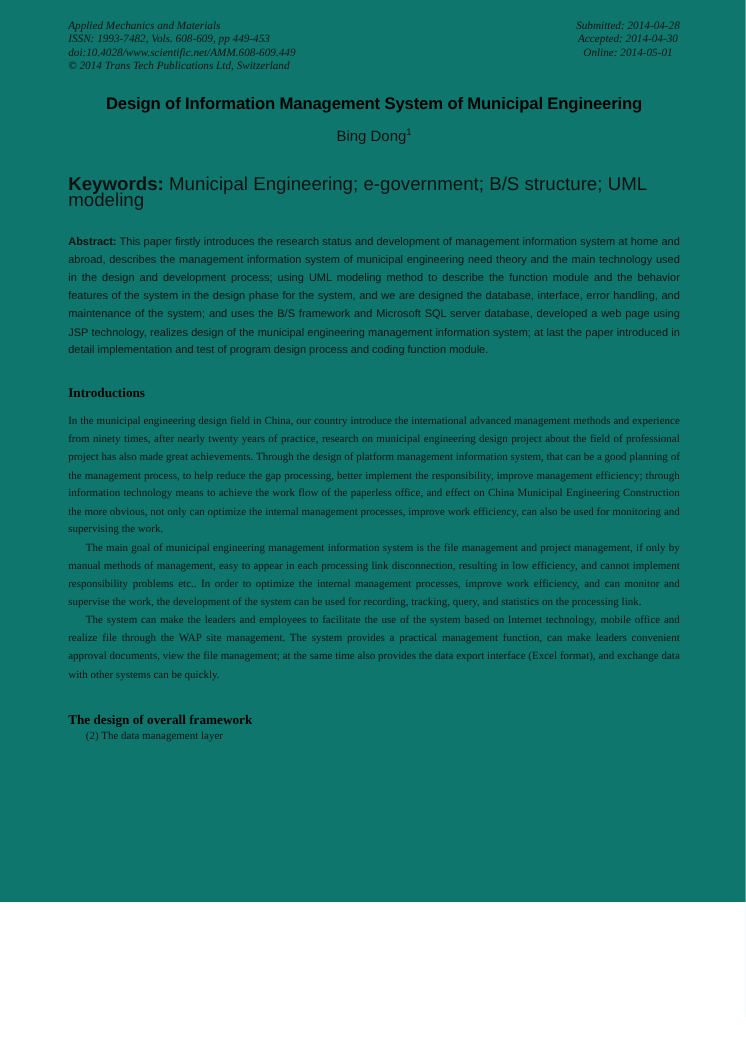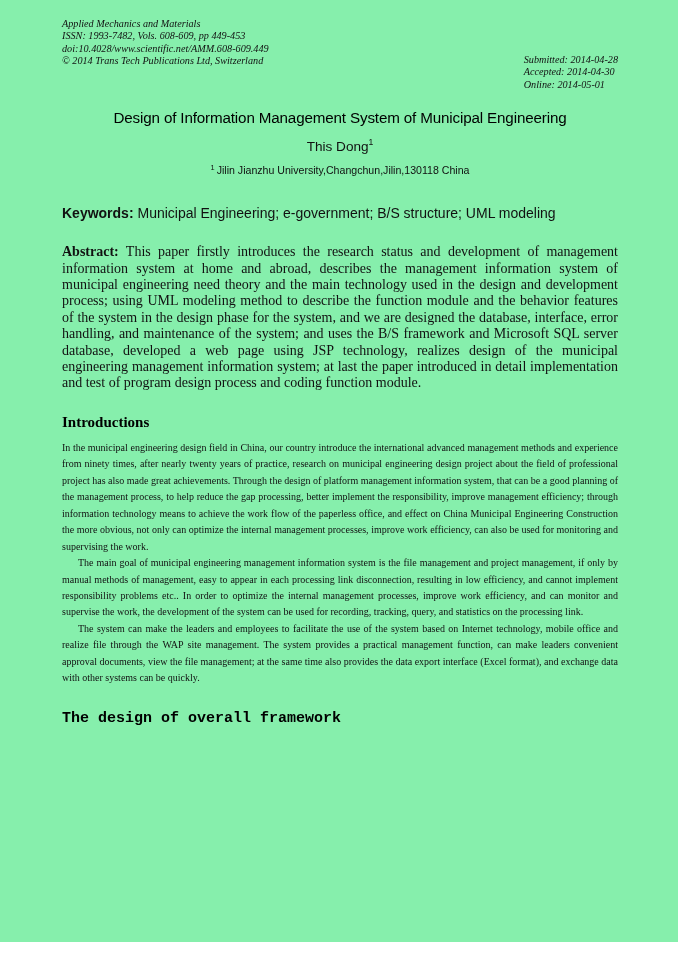--- a/index.html
+++ b/index.html
@@ -13,47 +13,47 @@
     position: relative;
     overflow: hidden;
     font-family: "Liberation Serif", serif;
     color: #1a1a1a;
     -webkit-font-smoothing: antialiased;
   }
   .page {
     position: absolute;
     left: 0; top: 0;
     width: 678px;
-    height: 942px;
-    background: #86efac;
+    height: 820px;
+    background: #0f766e;
     box-sizing: border-box;
     padding: 18px 60px 0 62px;
   }
 
   
   .journal-header {
     display: flex;
     justify-content: space-between;
     align-items: flex-start;
     font-family: "Liberation Serif", serif;
     font-style: italic;
     font-size: 10.2px;
     line-height: 12.4px;
     color: #111;
   }
   .journal-header .left { text-align: left; }
-  .journal-header .right { text-align: left; white-space: nowrap; margin-top: 36px; }
+  .journal-header .right { text-align: center; white-space: nowrap; }
   .jh-line { display: block; }
 
   
   .title {
     margin: 17px 0 0 0;
     text-align: center;
     font-family: "Liberation Sans", sans-serif;
-    font-weight: normal;
+    font-weight: bold;
     font-size: 15.2px;
     line-height: 19px;
     letter-spacing: -0.15px;
     color: #000;
   }
   .author {
     margin: 11px 0 0 0;
     text-align: center;
     font-family: "Liberation Sans", sans-serif;
     font-size: 13.6px;
@@ -77,54 +77,53 @@
     font-size: 7.4px;
     vertical-align: super;
     line-height: 0;
     margin-right: 2px;
   }
 
   
   .keywords {
     margin: 29px 0 0 0;
     font-family: "Liberation Sans", sans-serif;
-    font-size: 14px;
+    font-size: 17px;
     line-height: 14px;
     color: #111;
   }
   .keywords .kw-label {
     font-weight: bold;
   }
 
   
   .abstract {
     margin: 24px 0 0 0;
-    font-family: Liberation Serif, serif;
-    font-size: 14px;
+    font-family: Liberation Sans, sans-serif;
+    font-size: 10px;
     line-height: 16.4px;
     text-align: justify;
     text-justify: inter-word;
     color: #111;
   }
   .abstract .ab-label {
     font-weight: bold;
   }
 
   
   .section-heading {
     font-family: "Liberation Serif", serif;
     font-weight: bold;
-    font-size: 15px;
+    font-size: 12px;
     line-height: 16px;
     color: #000;
     margin: 22px 0 0 0;
   }
   .section-heading.tight {
     margin-top: 24px;
-    font-family: Liberation Mono, monospace;
   }
 
   
   .para {
     font-family: "Liberation Serif", serif;
     font-size: 10px;
     line-height: 16.45px;
     text-align: justify;
     text-justify: inter-word;
     color: #111;
@@ -156,37 +155,35 @@
     <div class="right">
       <span class="jh-line">Submitted: 2014-04-28</span>
       <span class="jh-line">Accepted: 2014-04-30</span>
       <span class="jh-line">Online: 2014-05-01</span>
     </div>
   </div>
 
   <h1 class="title">Design of Information Management System of Municipal Engineering</h1>
 
   <div class="author">
-    <span>This Dong</span><sup>1</sup>
+    <span>Bing Dong</span><sup>1</sup>
   </div>
 
-  <div class="affiliation">
-    <sup>1</sup><span>Jilin Jianzhu University,Changchun,Jilin,130118 China</span>
-  </div>
 
   <div class="keywords">
     <span class="kw-label">Keywords:</span>
     <span>Municipal Engineering; e-government; B/S structure; UML modeling</span>
   </div>
 
   <div class="abstract">
     <span class="ab-label">Abstract:</span>
     <span>This paper firstly introduces the research status and development of management information system at home and abroad, describes the management information system of municipal engineering need theory and the main technology used in the design and development process; using UML modeling method to describe the function module and the behavior features of the system in the design phase for the system, and we are designed the database, interface, error handling, and maintenance of the system; and uses the B/S framework and Microsoft SQL server database, developed a web page using JSP technology, realizes design of the municipal engineering management information system; at last the paper introduced in detail implementation and test of program design process and coding function module.</span>
   </div>
 
   <h2 class="section-heading">Introductions</h2>
   <p class="para">In the municipal engineering design field in China, our country introduce the international advanced management methods and experience from ninety times, after nearly twenty years of practice, research on municipal engineering design project about the field of professional project has also made great achievements. Through the design of platform management information system, that can be a good planning of the management process, to help reduce the gap processing, better implement the responsibility, improve management efficiency; through information technology means to achieve the work flow of the paperless office, and effect on China Municipal Engineering Construction the more obvious, not only can optimize the internal management processes, improve work efficiency, can also be used for monitoring and supervising the work.</p>
   <p class="para run-on">The main goal of municipal engineering management information system is the file management and project management, if only by manual methods of management, easy to appear in each processing link disconnection, resulting in low efficiency, and cannot implement responsibility problems etc.. In order to optimize the internal management processes, improve work efficiency, and can monitor and supervise the work, the development of the system can be used for recording, tracking, query, and statistics on the processing link.</p>
   <p class="para run-on">The system can make the leaders and employees to facilitate the use of the system based on Internet technology, mobile office and realize file through the WAP site management. The system provides a practical management function, can make leaders convenient approval documents, view the file management; at the same time also provides the data export interface (Excel format), and exchange data with other systems can be quickly.</p>
 
   <h2 class="section-heading tight">The design of overall framework</h2>
+  <p class="para no-gap indent">(2) The data management layer</p>
 
 </div>
 
 </body></html>

